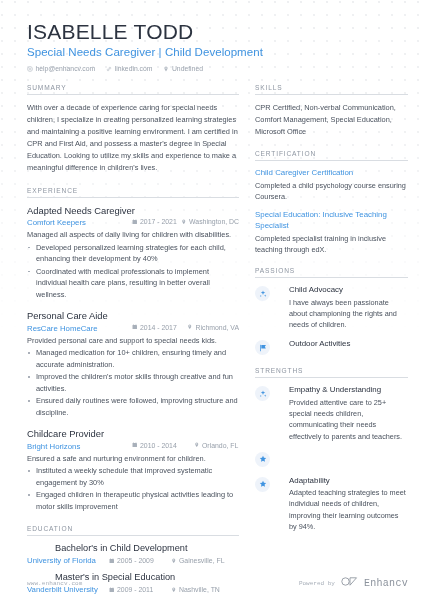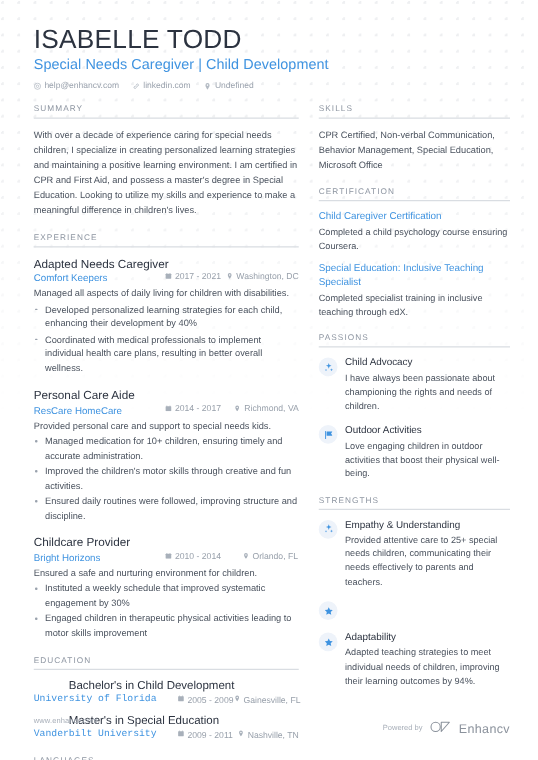--- a/index.html
+++ b/index.html
@@ -144,22 +144,21 @@
     color: #2c3340;
     line-height: 1.3;
     margin-bottom: 1px;
     padding-left: 28px;
   }
   .edu-meta { display: flex; align-items: center; }
   .school {
     font-size: 7.8px;
     color: #3f93e0;
     flex: 0 0 auto;
-    width: 115px;
-    font-family: Liberation Mono, monospace;
+    width: 82px;
   }
 
   
   .cert { margin-bottom: 8px; }
   .cert:last-child { margin-bottom: 0; }
   .cert-title {
     font-size: 7.9px;
     color: #3f93e0;
     line-height: 1.35;
     margin-bottom: 1px;
@@ -176,38 +175,40 @@
   .item-icon {
     flex: 0 0 auto;
     width: 15px; height: 15px;
     border-radius: 50%;
     background: #eef3fa;
     display: flex;
     align-items: center;
     justify-content: center;
     margin-top: 1px;
   }
-  .item-body { flex: 1 1 auto; }
+  .item-body { flex: 1 1 auto; margin-left: 13px; }
   .item-title {
     font-size: 7.9px;
     color: #2c3340;
     line-height: 1.3;
     margin-bottom: 1px;
   }
   .item-desc { font-size: 7.3px; line-height: 1.55; color: #4a525e; }
 
   
   #footer {
     position: absolute;
     left: 0; bottom: 0;
     width: 430px;
     padding: 0 22px 16px 27px;
     display: flex;
+    align-items: center;
     justify-content: space-between;
     z-index: 2;
+    font-family: Liberation Mono, monospace;
   }
   .footer-url { font-size: 6px; color: #a7aeb8; letter-spacing: 0.1px; }
   .footer-right { display: flex; align-items: center; gap: 6px; }
   .powered { font-size: 6px; color: #a7aeb8; }
   .brand { font-size: 10px; color: #8b929c; letter-spacing: 0.3px; }
 </style>
 </head>
 <body>
 
 <div id="page">
@@ -415,21 +416,21 @@
           <div class="sec-title">LANGUAGES</div>
 
         </div>
 
       </div>
 
       <div class="col-right">
 
         <div class="sec-right">
           <div class="sec-title">SKILLS</div>
-          <div class="body-text">CPR Certified, Non-verbal Communication, Behavior Management, Special Education, Microsoft Office</div>
+          <div class="body-text">CPR Certified, Non-verbal Communication, Comfort Management, Special Education, Microsoft Office</div>
         </div>
 
         <div class="sec-right">
           <div class="sec-title">CERTIFICATION</div>
 
           <div class="cert">
             <div class="cert-title">Child Caregiver Certification</div>
             <div class="cert-desc">Completed a child psychology course ensuring Coursera.</div>
           </div>
 
@@ -458,21 +459,20 @@
 
           <div class="item">
             <span class="item-icon">
               <svg width="8" height="8" viewBox="0 0 16 16" fill="#3f93e0">
                 <rect x="2.2" y="1.5" width="1.5" height="13" rx="0.6"></rect>
                 <path d="M4.6 2.2h8.4a.5.5 0 01.4.82L11.6 5.6l1.8 2.58a.5.5 0 01-.4.82H4.6z"></path>
               </svg>
             </span>
             <span class="item-body">
               <span class="item-title" style="display:block">Outdoor Activities</span>
-              <span class="item-desc" style="display:block">Love engaging children in outdoor activities that boost their physical well-being.</span>
             </span>
           </div>
         </div>
 
         <div class="sec-right">
           <div class="sec-title">STRENGTHS</div>
 
           <div class="item">
             <span class="item-icon">
               <svg width="8" height="8" viewBox="0 0 16 16" fill="#3f93e0">

